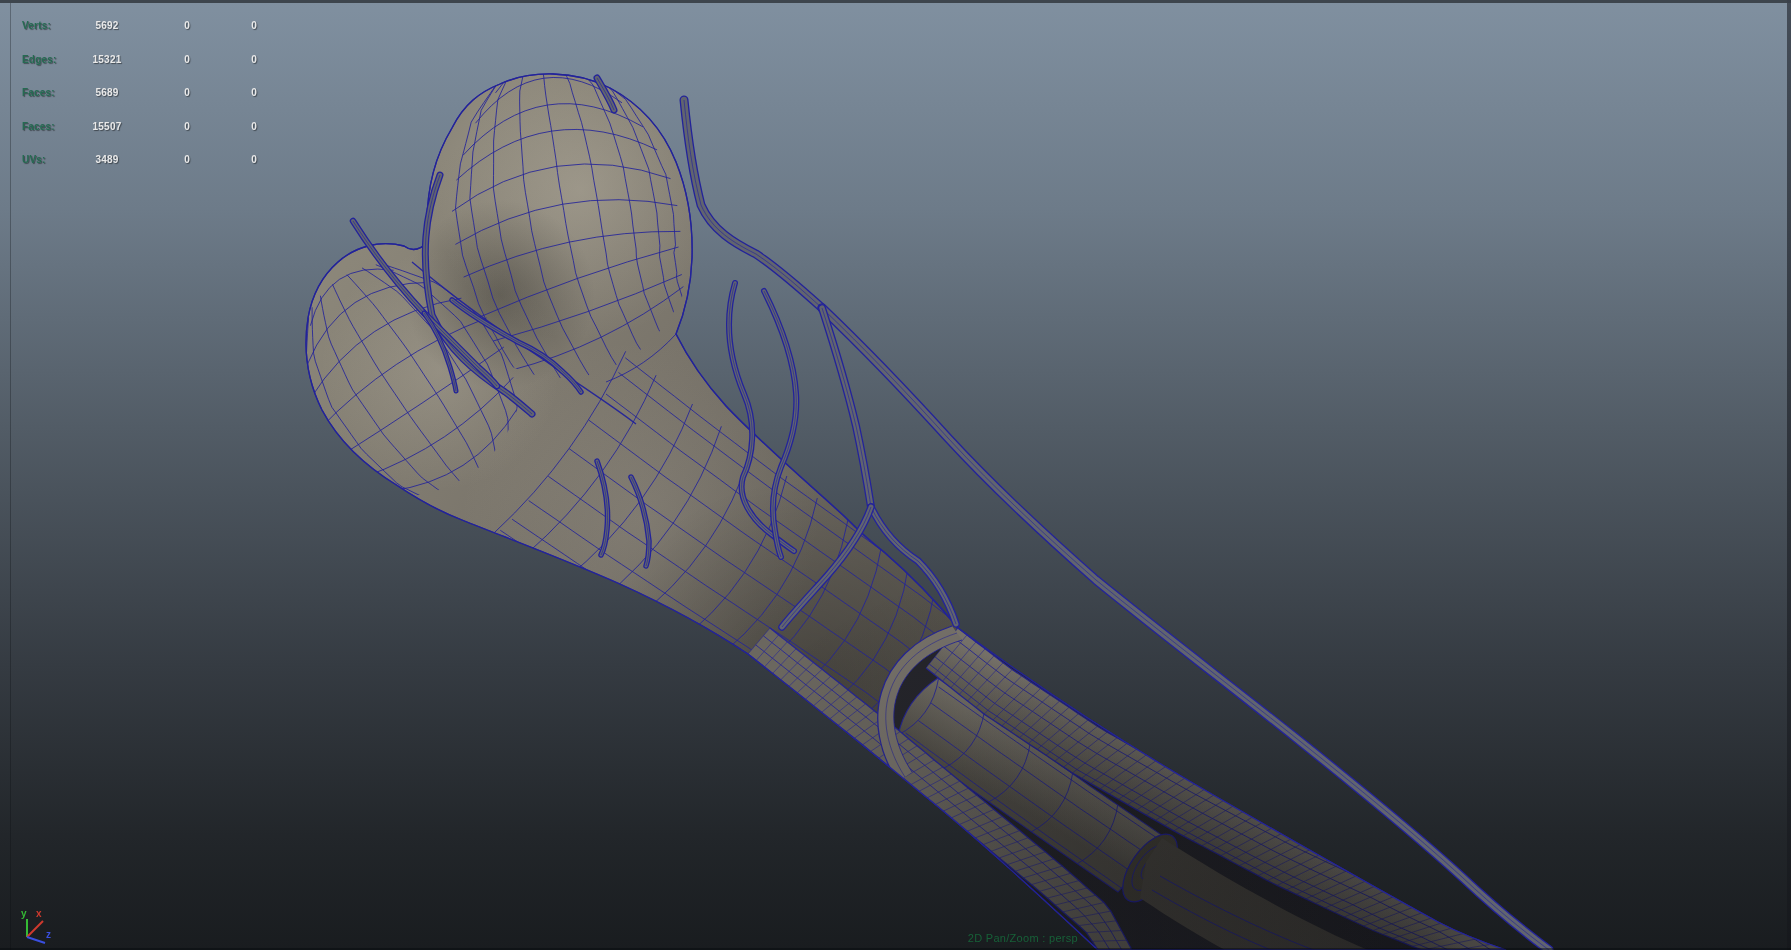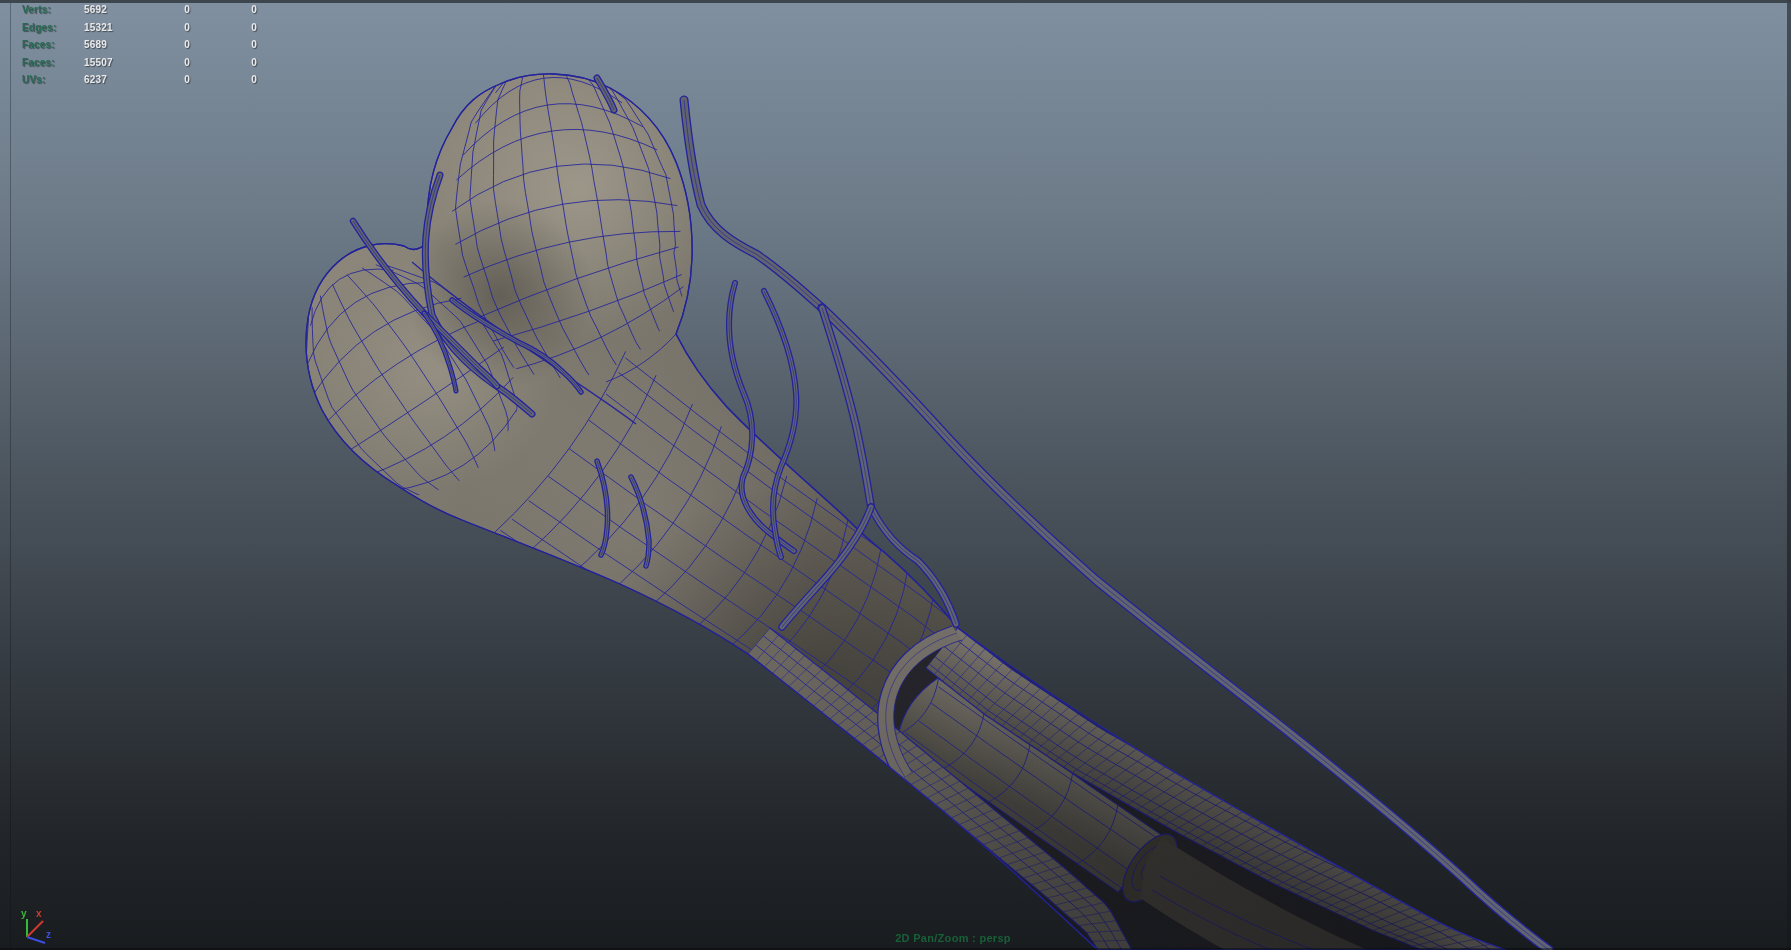--- a/index.html
+++ b/index.html
@@ -14,27 +14,27 @@
     font-family:"Liberation Sans",sans-serif;
     background:linear-gradient(180deg,var(--bg-top) 0%,#6d7b89 22%,#525c66 45%,#353b42 70%,#22262a 88%,var(--bg-bottom) 100%);
   }
   #scene{position:absolute;left:0;top:0;z-index:1;}
   .frame-top{position:absolute;top:0;left:0;right:0;height:3px;background:#3d454d;z-index:5;}
   .frame-right{position:absolute;top:0;right:0;bottom:0;width:4px;background:linear-gradient(180deg,#39404a,#16181c);opacity:.85;z-index:5;}
   .frame-left-line{position:absolute;top:3px;left:10px;bottom:0;width:1px;background:rgba(10,14,18,.30);z-index:5;}
   .frame-bottom{position:absolute;bottom:0;left:0;right:0;height:2px;background:rgba(5,8,10,.45);z-index:5;}
   .hud{position:absolute;top:1px;left:22px;z-index:6;}
   .hud-row{display:flex;height:17.5px;align-items:center;font-size:10px;font-weight:bold;
-    text-shadow:1px 1px 1px rgba(0,0,0,.45);letter-spacing:.2px;}
+    text-shadow:1px 1px 1px rgba(0,0,0,.45);letter-spacing:.2px;margin-top:16px;}
   .hud-label{width:62px;color:var(--hud-label);}
-  .hud-value{width:46px;text-align:left;color:var(--hud-value);}
+  .hud-value{width:46px;text-align:center;color:var(--hud-value);}
   .hud-c2{width:60px;text-align:right;color:var(--hud-value);}
   .hud-c3{width:67px;text-align:right;color:var(--hud-value);}
-  .status{position:absolute;left:828px;top:932px;width:250px;text-align:center;
-    font-size:11px;font-weight:bold;color:var(--status);z-index:6;letter-spacing:.3px;}
+  .status{position:absolute;left:828px;top:932px;width:250px;text-align:right;
+    font-size:11px;font-weight:normal;color:var(--status);z-index:6;letter-spacing:.3px;}
   .wire{fill:none;stroke:var(--wire);stroke-width:1;opacity:.85;}
   .wire-thin{fill:none;stroke:var(--wire);stroke-width:.7;opacity:.8;}
   .wire-edge{fill:none;stroke:var(--wire);stroke-width:1.3;opacity:.95;}
 </style>
 </head>
 <body>
 
 <div class="frame-top"></div>
 <div class="frame-right"></div>
 <div class="frame-left-line"></div>
@@ -395,19 +395,19 @@
       <span class="hud-c3">0</span>
     </div>
     <div class="hud-row">
       <span class="hud-label">Faces:</span>
       <span class="hud-value">15507</span>
       <span class="hud-c2">0</span>
       <span class="hud-c3">0</span>
     </div>
     <div class="hud-row">
       <span class="hud-label">UVs:</span>
-      <span class="hud-value">6237</span>
+      <span class="hud-value">3489</span>
       <span class="hud-c2">0</span>
       <span class="hud-c3">0</span>
     </div>
   </div>
 
 <div class="status">2D Pan/Zoom : persp</div>
 
 </body></html>

